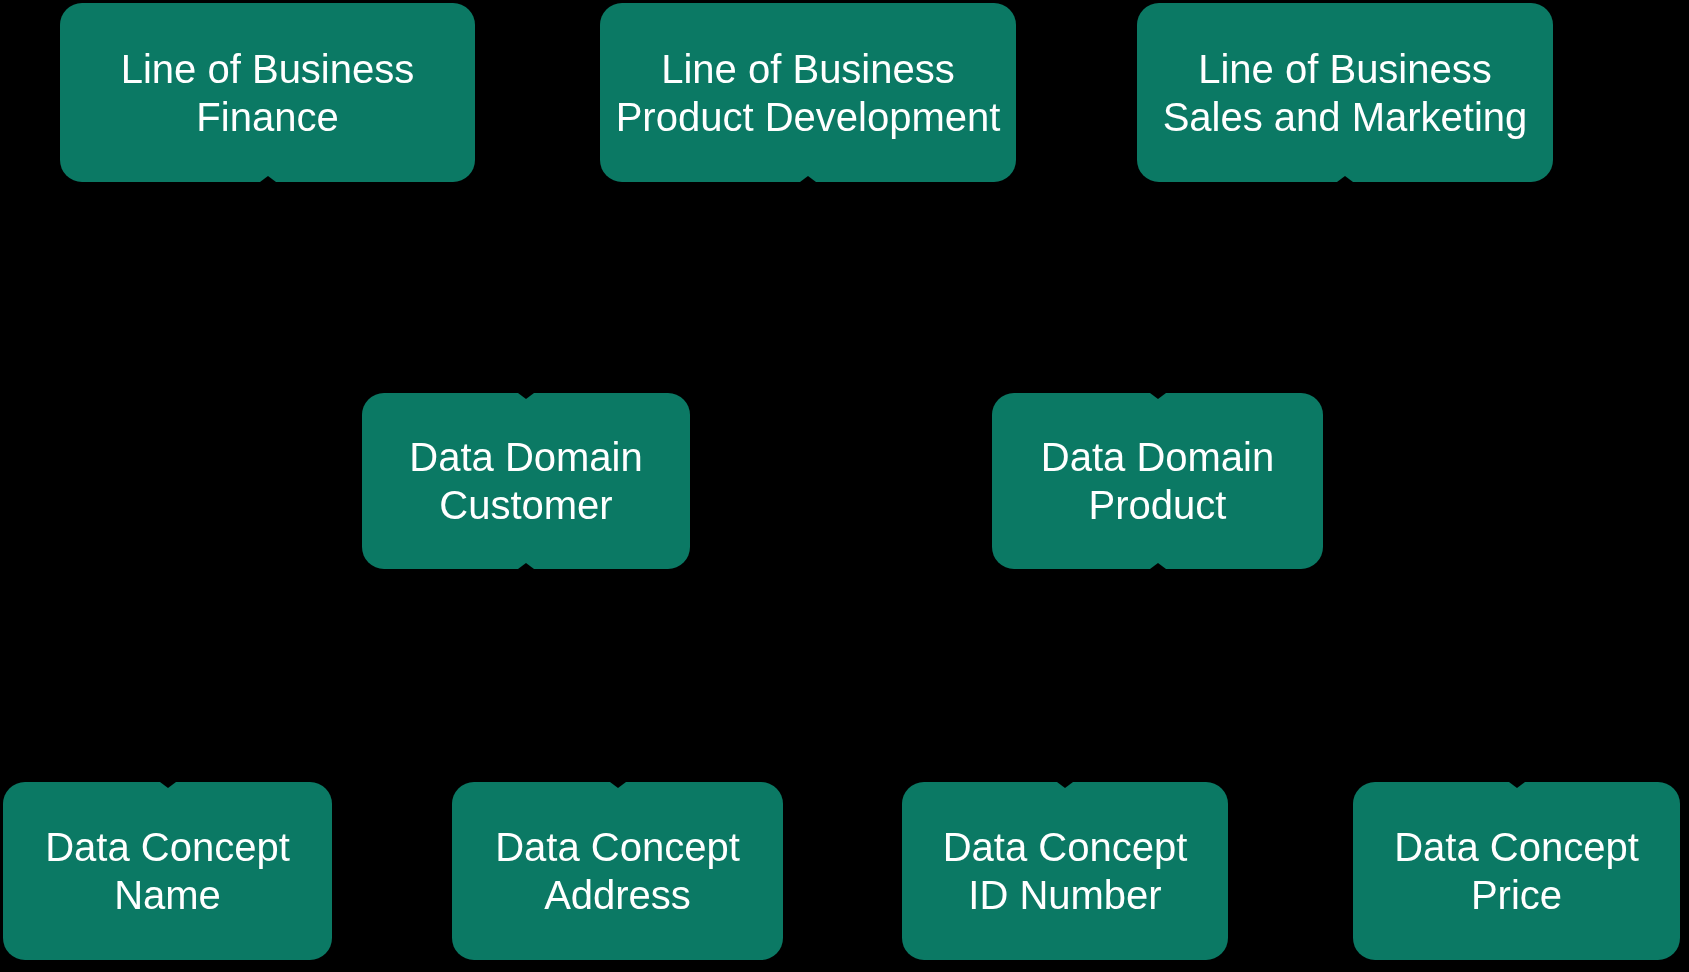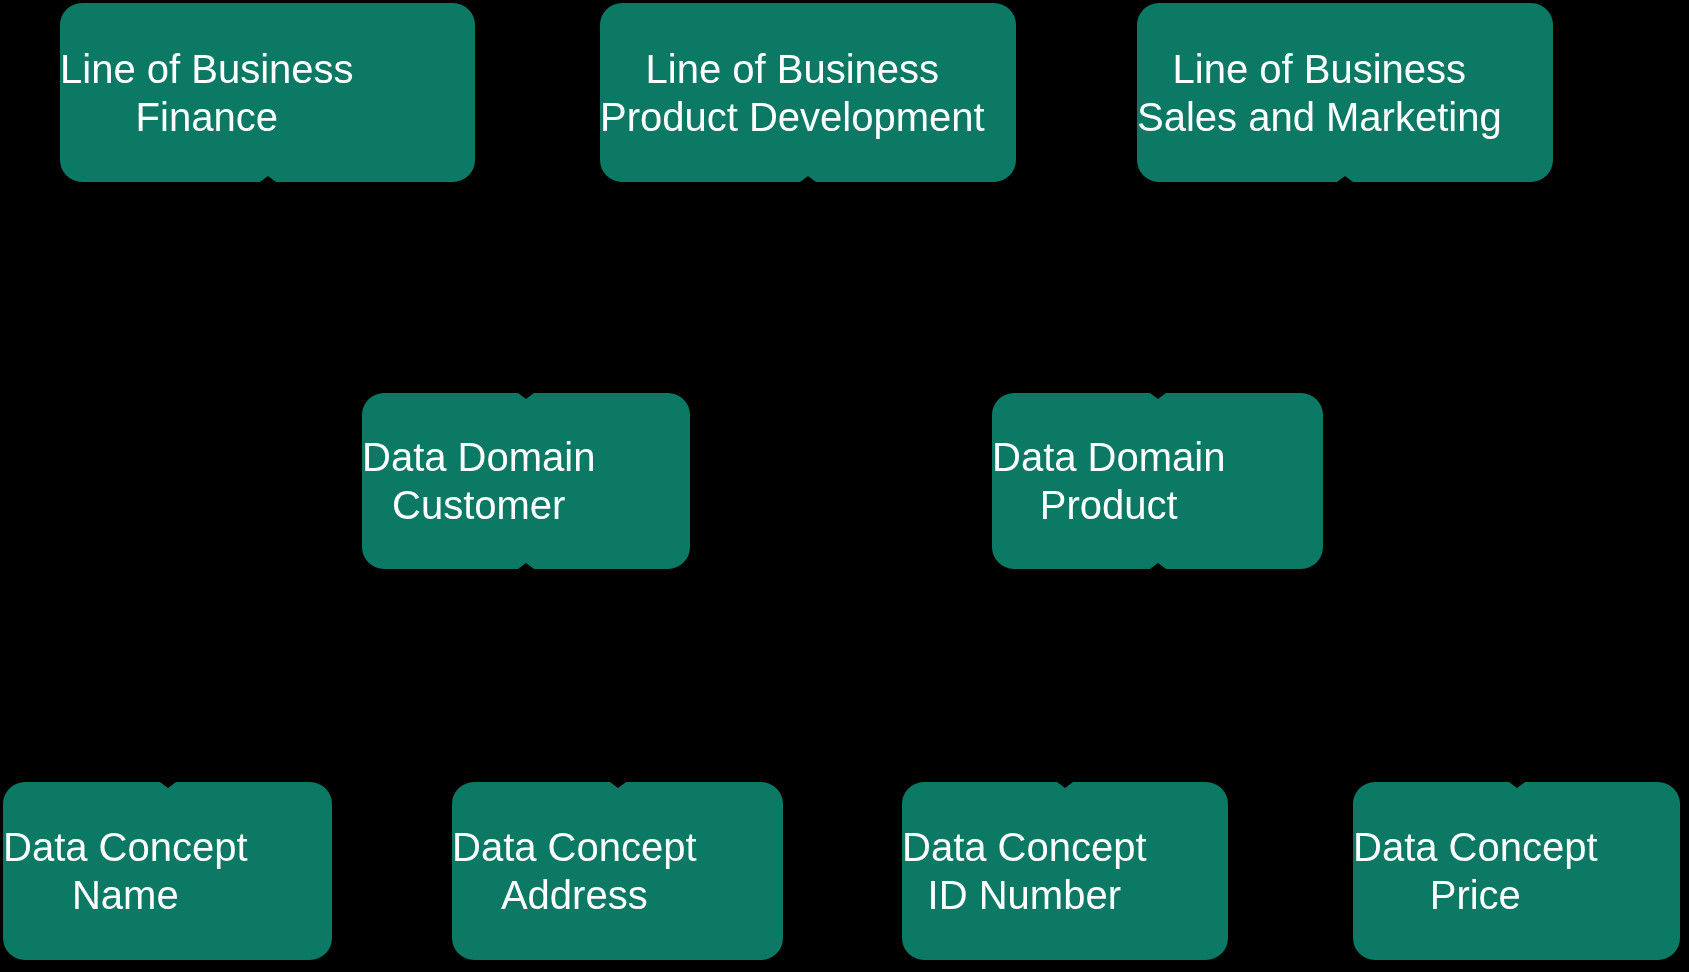--- a/index.html
+++ b/index.html
@@ -15,20 +15,21 @@
     overflow:hidden;
     position:relative;
   }
   .canvas{position:absolute;inset:0;}
   .node{
     position:absolute;
     background:var(--node-fill);
     border-radius:22px;
     display:flex;
     align-items:center;
+    justify-content:center;
   }
   .node .label{
     color:var(--node-text);
     font-size:40px;
     line-height:48px;
     text-align:center;
     white-space:pre-line;
   }
   .stub{
     position:absolute;

